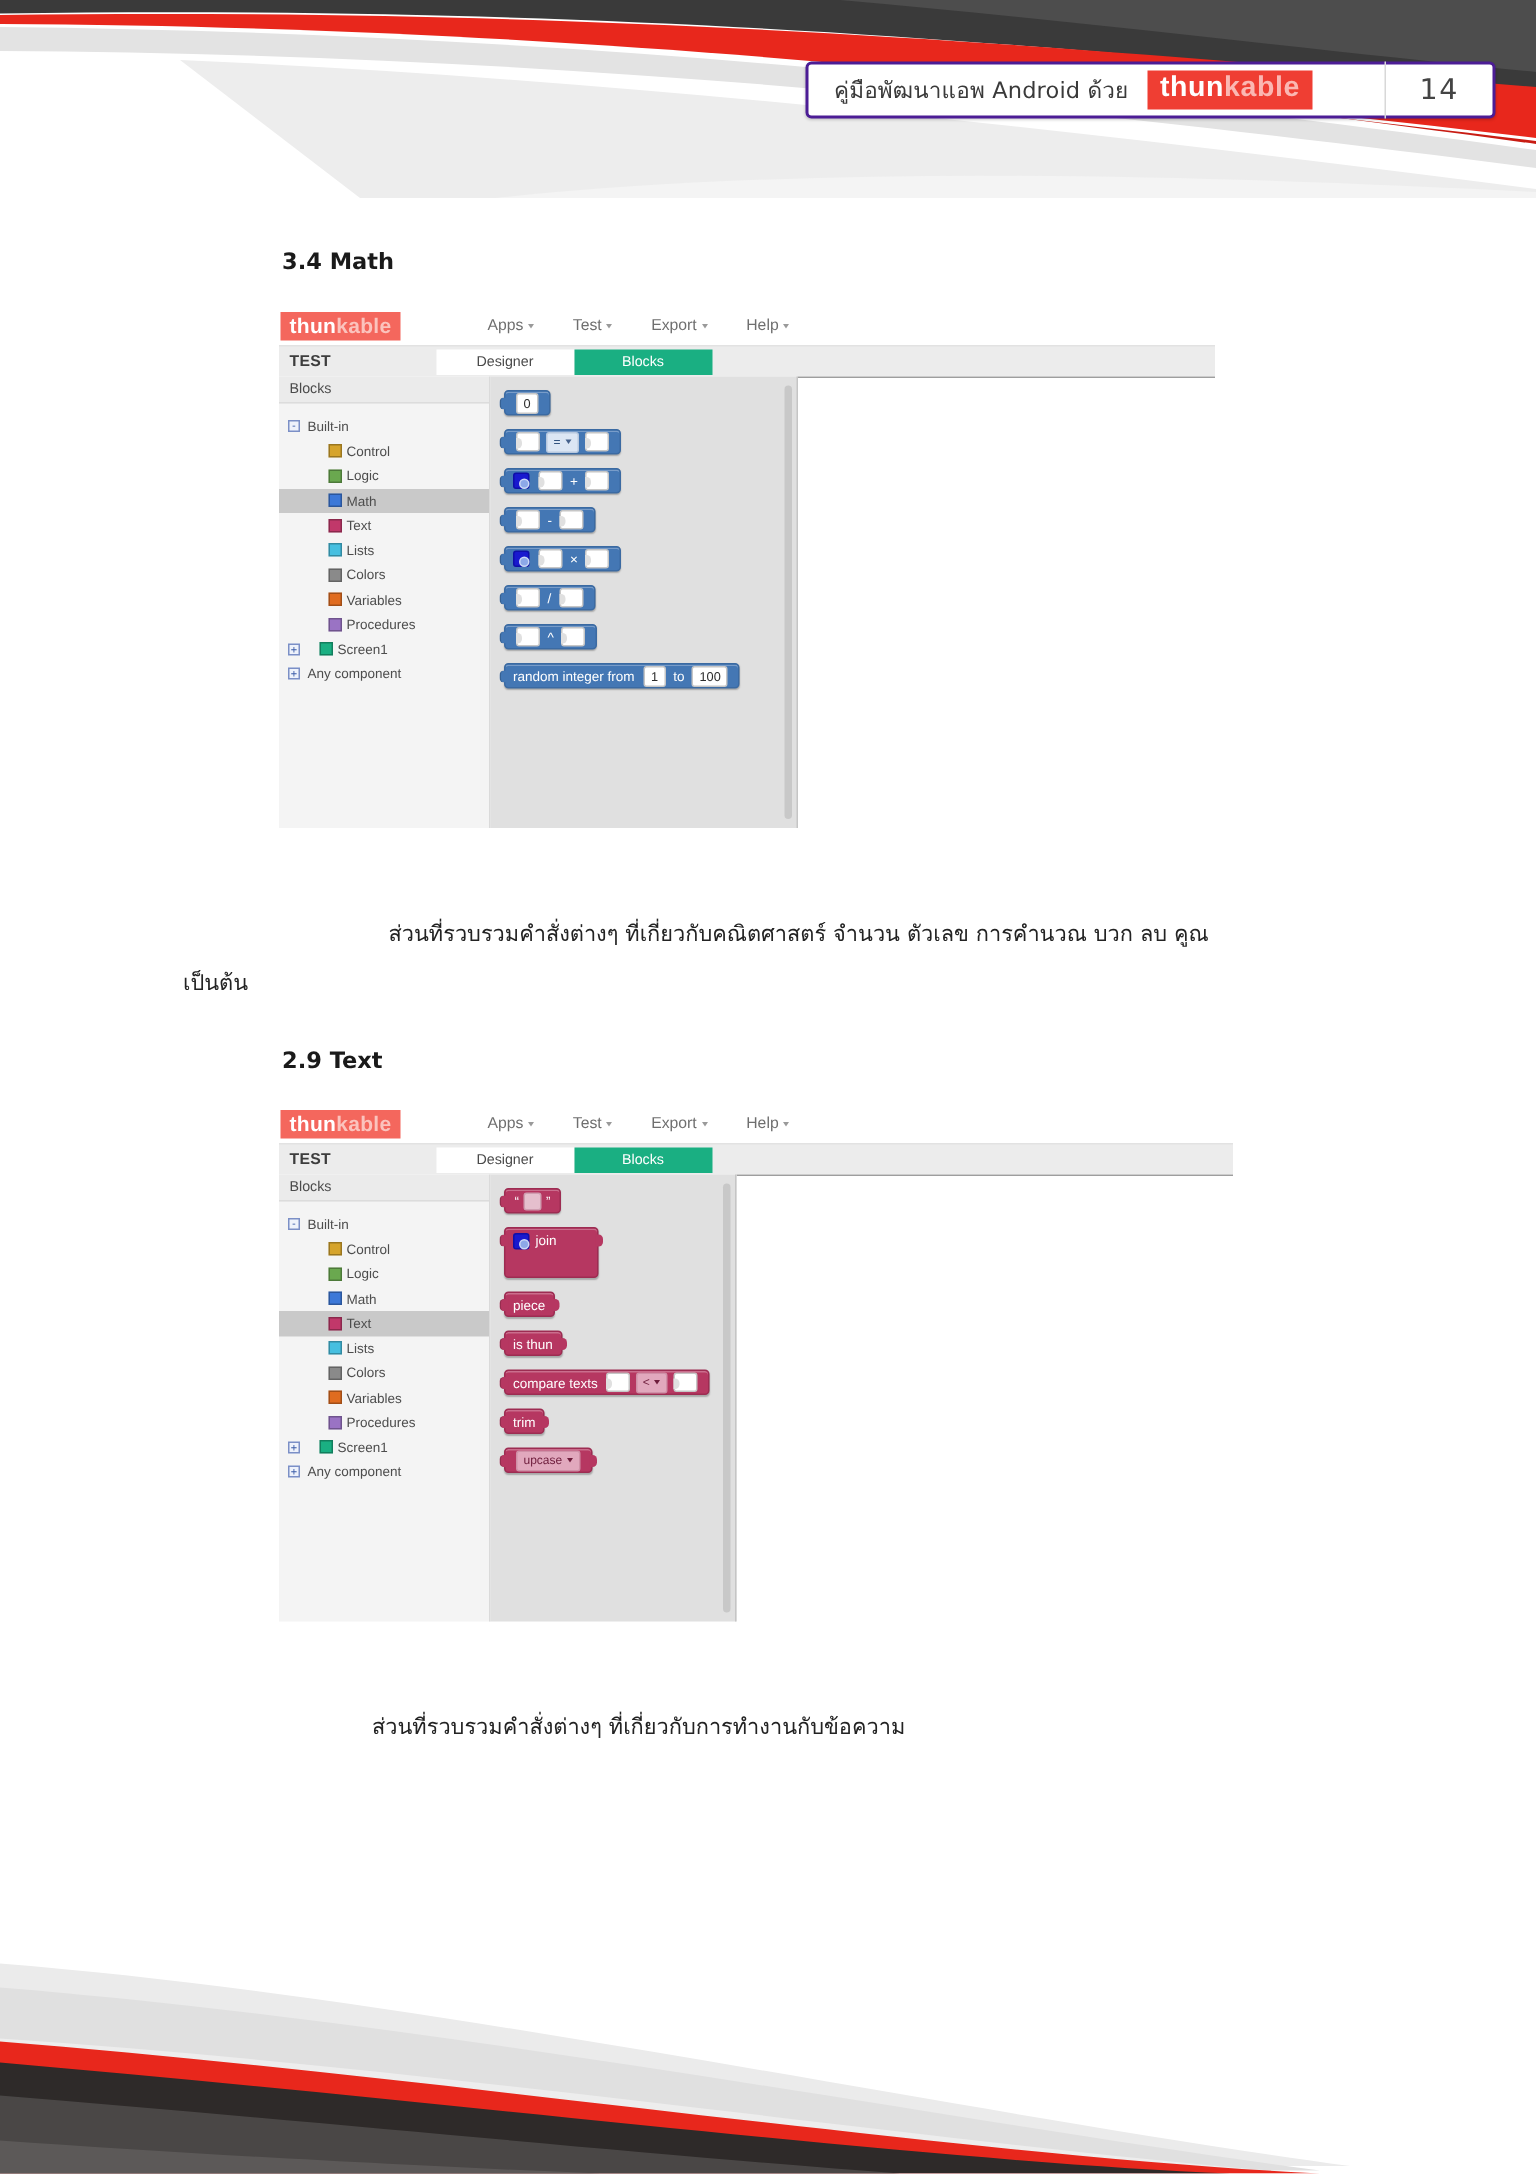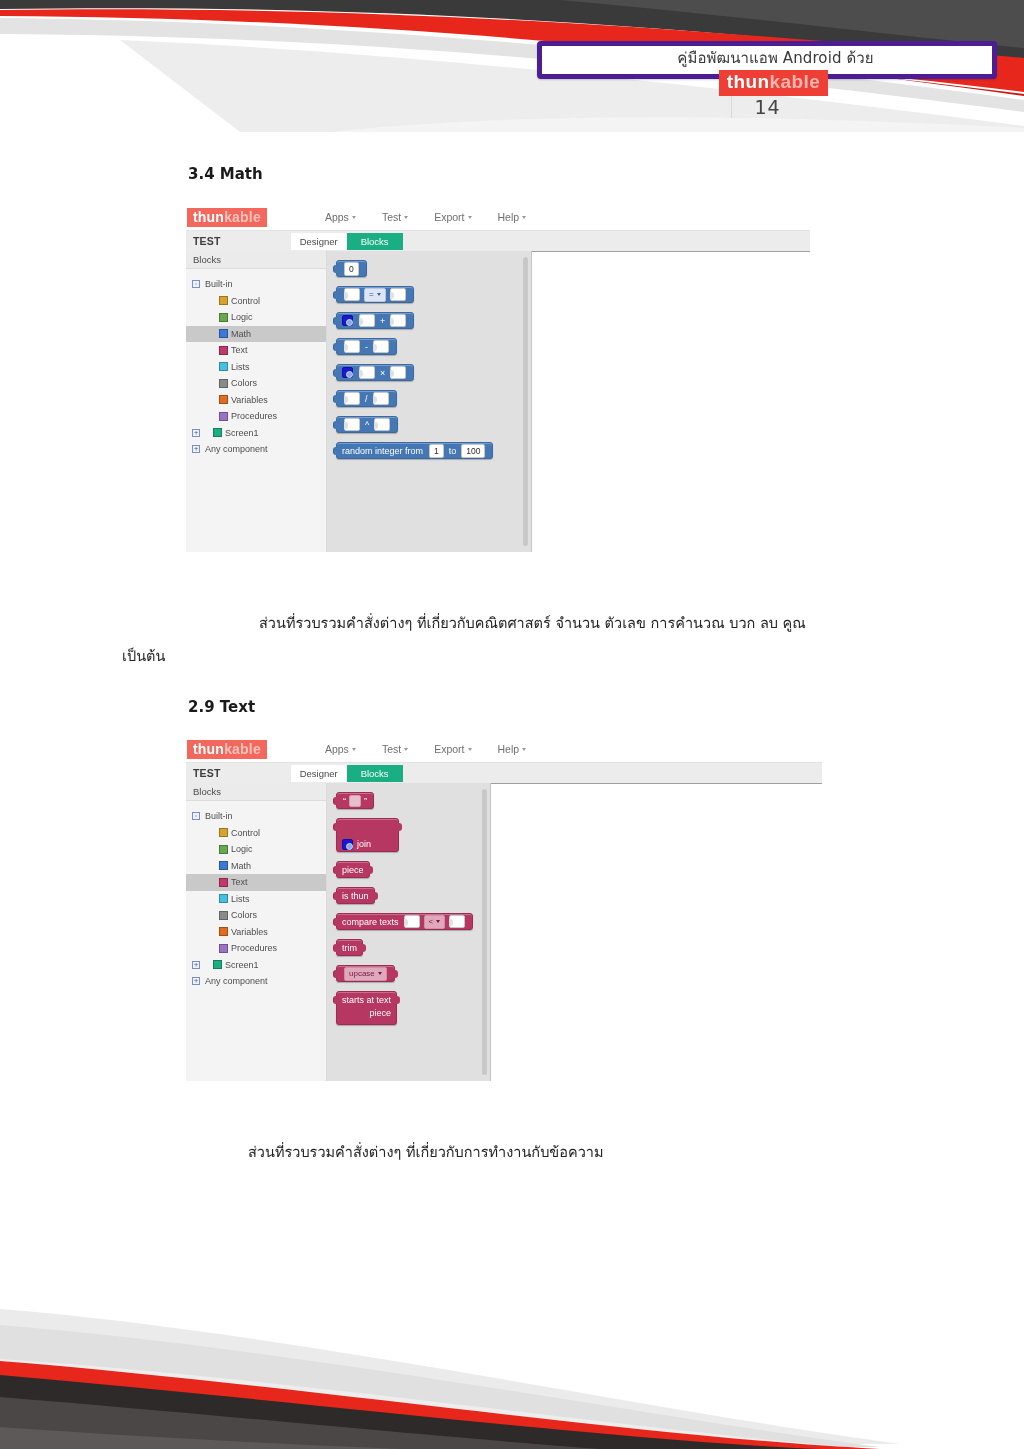--- a/index.html
+++ b/index.html
@@ -14,26 +14,25 @@
   
   .deco-top, .deco-bottom { position:absolute; left:0; width:1024px; pointer-events:none; }
   .deco-top { top:0; height:132px; }
   .deco-bottom { bottom:0; height:160px; }
 
   
   .header-plate {
     position:absolute; top:41px; left:537px;
     width:460px; height:38px;
     background:#ffffff;
-    border:5px solid #4c1d95;
+    border:2px solid #4c1d95;
     border-radius:4px;
     box-shadow:0 1px 2px rgba(0,0,0,.18);
     display:flex; align-items:center;
     z-index:6;
-    flex-direction:column;
   }
   .header-thai {
     font-family:"DejaVu Sans", sans-serif;
     font-size:15px; color:#3a3a3a;
     margin-left:17px; white-space:nowrap;
     letter-spacing:.1px;
   }
   .brand-chip {
     margin-left:13px;
     background:#ef3e33; color:#ffffff;
@@ -102,21 +101,21 @@
     display:flex; align-items:center;
     border-top:1px solid #e2e2e2;
   }
   .tk-projname {
     margin-left:7px; font-size:10.5px;
     font-weight:bold; color:#3d3d3d; letter-spacing:.2px;
   }
   .tk-toggle { display:flex; margin-left:70px; height:17px; }
   .tk-toggle > div {
     font-size:9.5px; display:flex; align-items:center; justify-content:center;
-    width:56px; height:17px;
+    width:92px; height:17px;
   }
   .tg-off { background:#ffffff; color:#4a4a4a; }
   .tg-on  { background:#1aaf82; color:#ffffff; }
 
   .tk-panel-row { display:flex; height:auto; }
 
   .tk-leftpane {
     width:141px; background:#f4f4f4;
     border-right:1px solid #dadada;
   }
@@ -235,21 +234,21 @@
   .txt-field {
     background:#e5bfcd; border:1px solid #cf9db0;
     border-radius:2px; width:12px; height:12px; margin:0 2px;
   }
   
   .plug-r {
     width:5px; height:8px; background:inherit;
     position:absolute; right:-4px; top:4px;
     border-radius:0 3px 3px 0;
   }
-  .blk-tall { min-height:34px; align-items:flex-start; padding-top:20px; }
+  .blk-tall { min-height:34px; align-items:flex-start; padding-top:3px; }
   .two-line { display:flex; flex-direction:column; gap:3px; align-items:flex-end; }
 
   
   .caption {
     position:absolute;
     font-family:"DejaVu Sans", sans-serif;
     font-size:14.5px; color:#232323; line-height:26px;
   }
   #cap-math-1 { left:259px; top:595px; }
   #cap-math-2 { left:122px; top:628px; }
@@ -587,29 +586,20 @@
         <div class="row">
             <div class="blk blk-text">
           <span class="drop-field pink">
                 <span>upcase</span>
                 <i class="drop-caret"></i>
               </span>
           <i class="plug-r"></i>
         </div>
           </div>
 
-        <div class="row">
-            <div class="blk blk-text blk-tall" style="padding:3px 5px 3px 5px;">
-          <span class="two-line">
-            <span>starts at  text</span>
-            <span>piece</span>
-          </span>
-          <i class="plug-r"></i>
-        </div>
-          </div>
       </div>
 
       <div class="tk-canvas"></div>
     </div>
   </div>
 
   <p class="caption" id="cap-text-1">ส่วนที่รวบรวมคำสั่งต่างๆ ที่เกี่ยวกับการทำงานกับข้อความ</p>
 </div>
 
 <svg class="deco-bottom" viewBox="0 0 1024 160" preserveAspectRatio="none">

